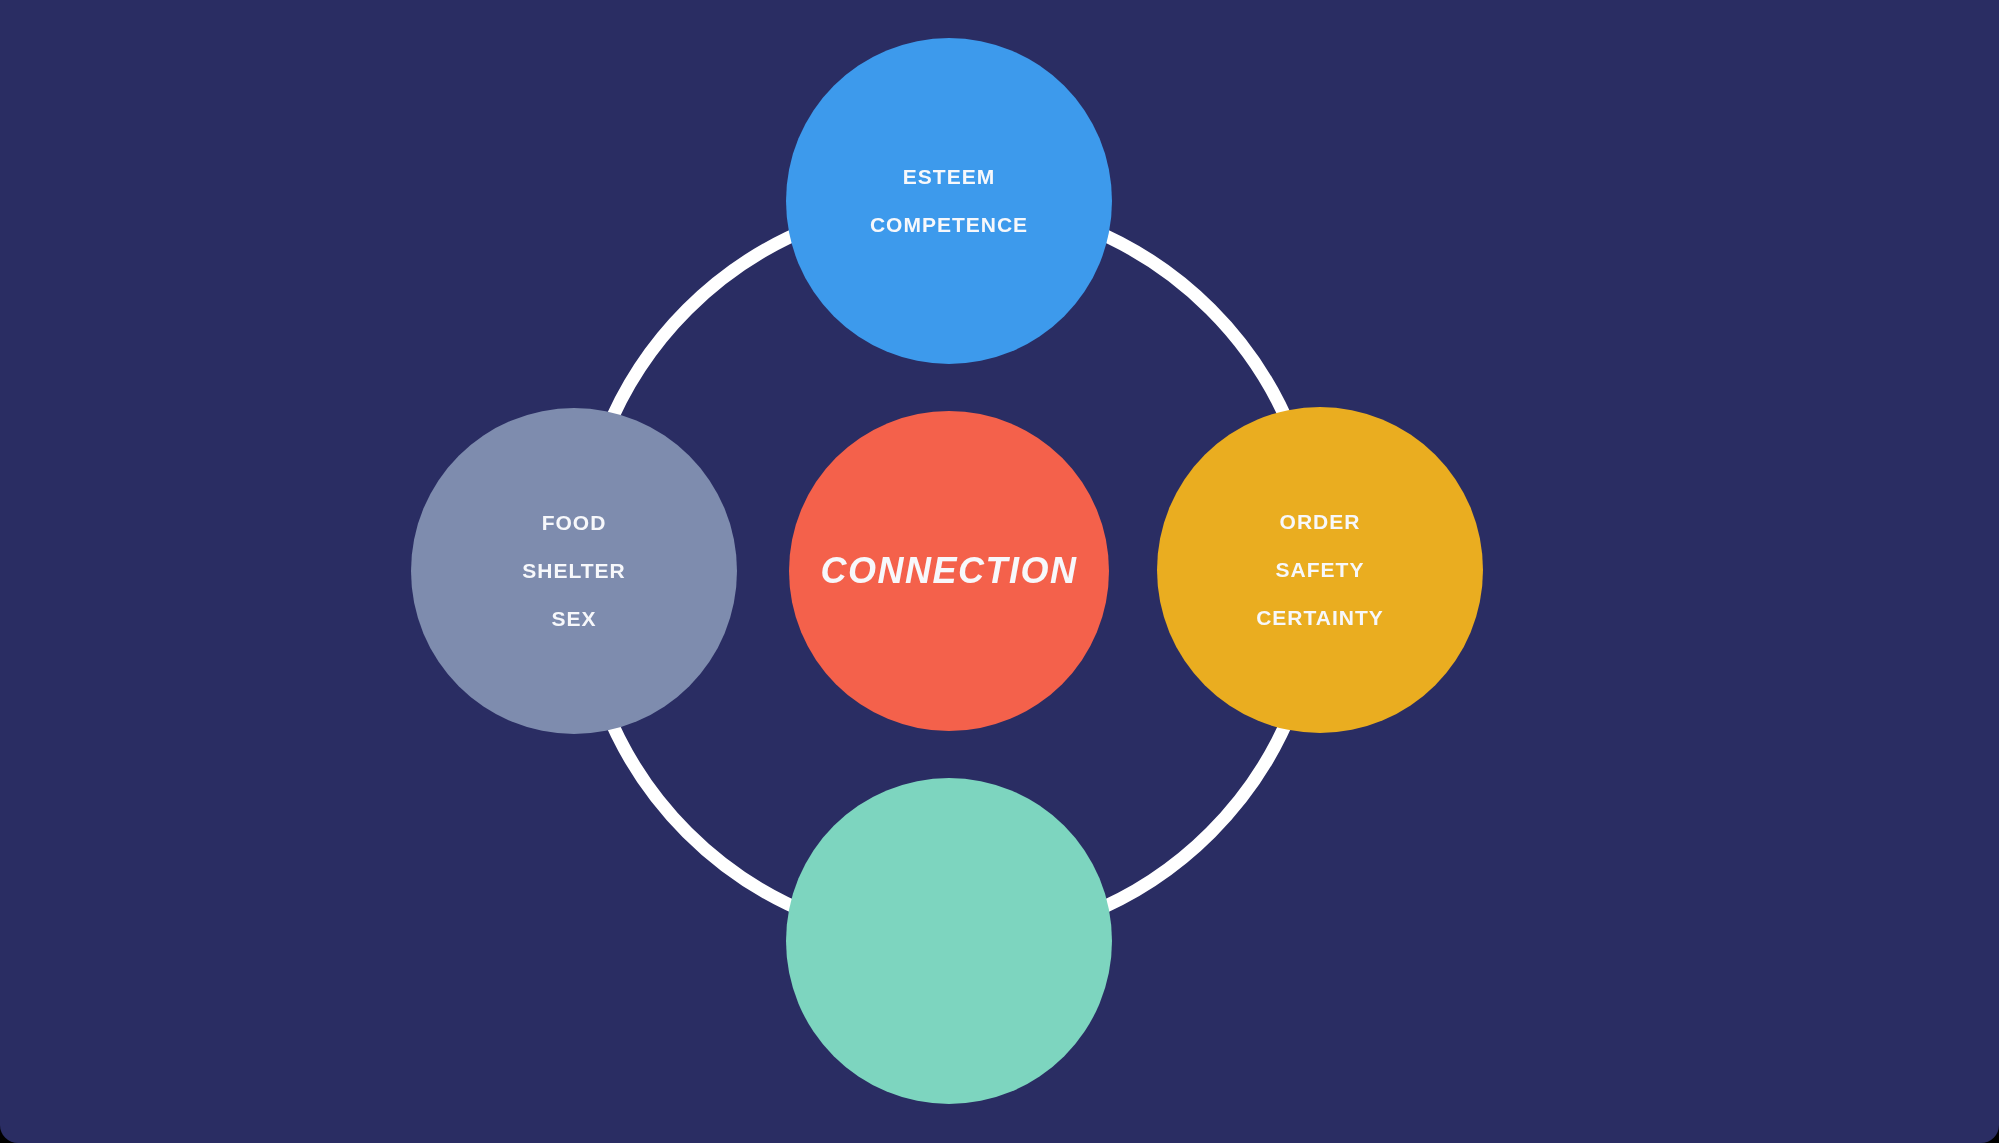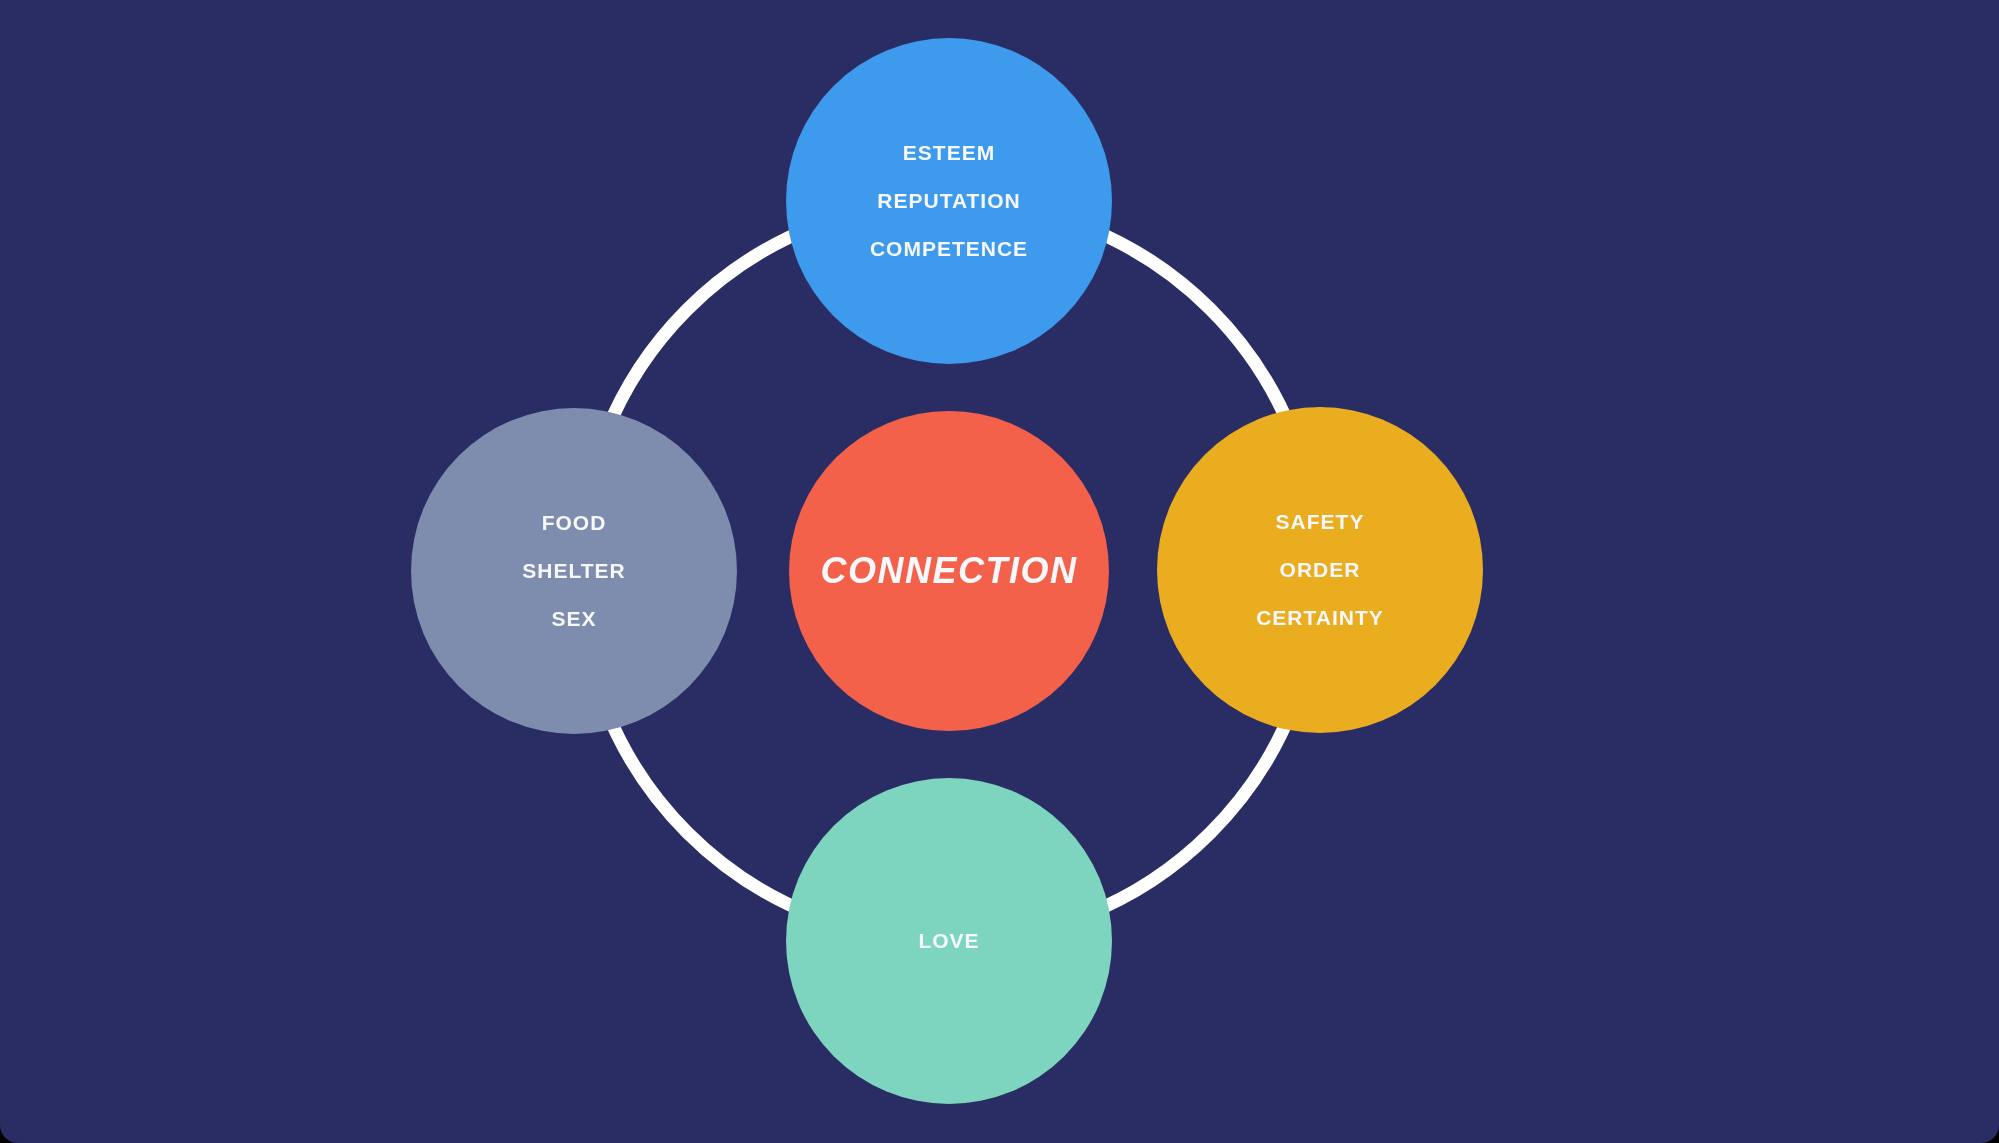--- a/index.html
+++ b/index.html
@@ -109,46 +109,44 @@
 
 <div class="stage">
 
   <svg class="ring-svg" viewBox="0 0 1999 1143" aria-hidden="true">
     <circle cx="949" cy="571" r="370"></circle>
   </svg>
 
   <div class="node node-top">
     <div class="label">
       <div>ESTEEM</div>
-      <div>REPUTATION</div>
       <div>COMPETENCE</div>
     </div>
   </div>
 
   <div class="node node-left">
     <div class="label">
       <div>FOOD</div>
       <div>SHELTER</div>
       <div>SEX</div>
     </div>
   </div>
 
   <div class="node node-center">
     <div class="label">
       <div>CONNECTION</div>
     </div>
   </div>
 
   <div class="node node-right">
     <div class="label">
+      <div>ORDER</div>
       <div>SAFETY</div>
-      <div>ORDER</div>
       <div>CERTAINTY</div>
     </div>
   </div>
 
   <div class="node node-bottom">
     <div class="label">
-      <div>LOVE</div>
     </div>
   </div>
 
 </div>
 
 </body></html>

